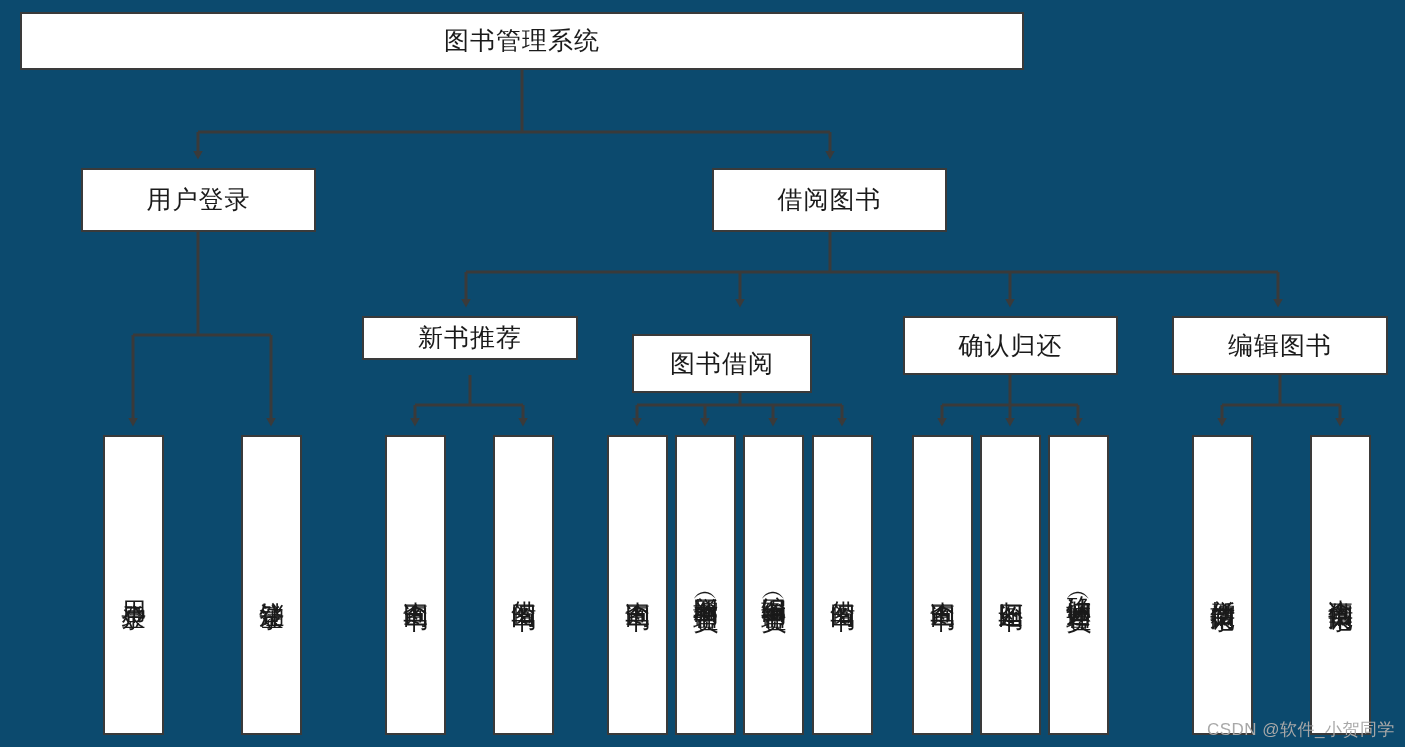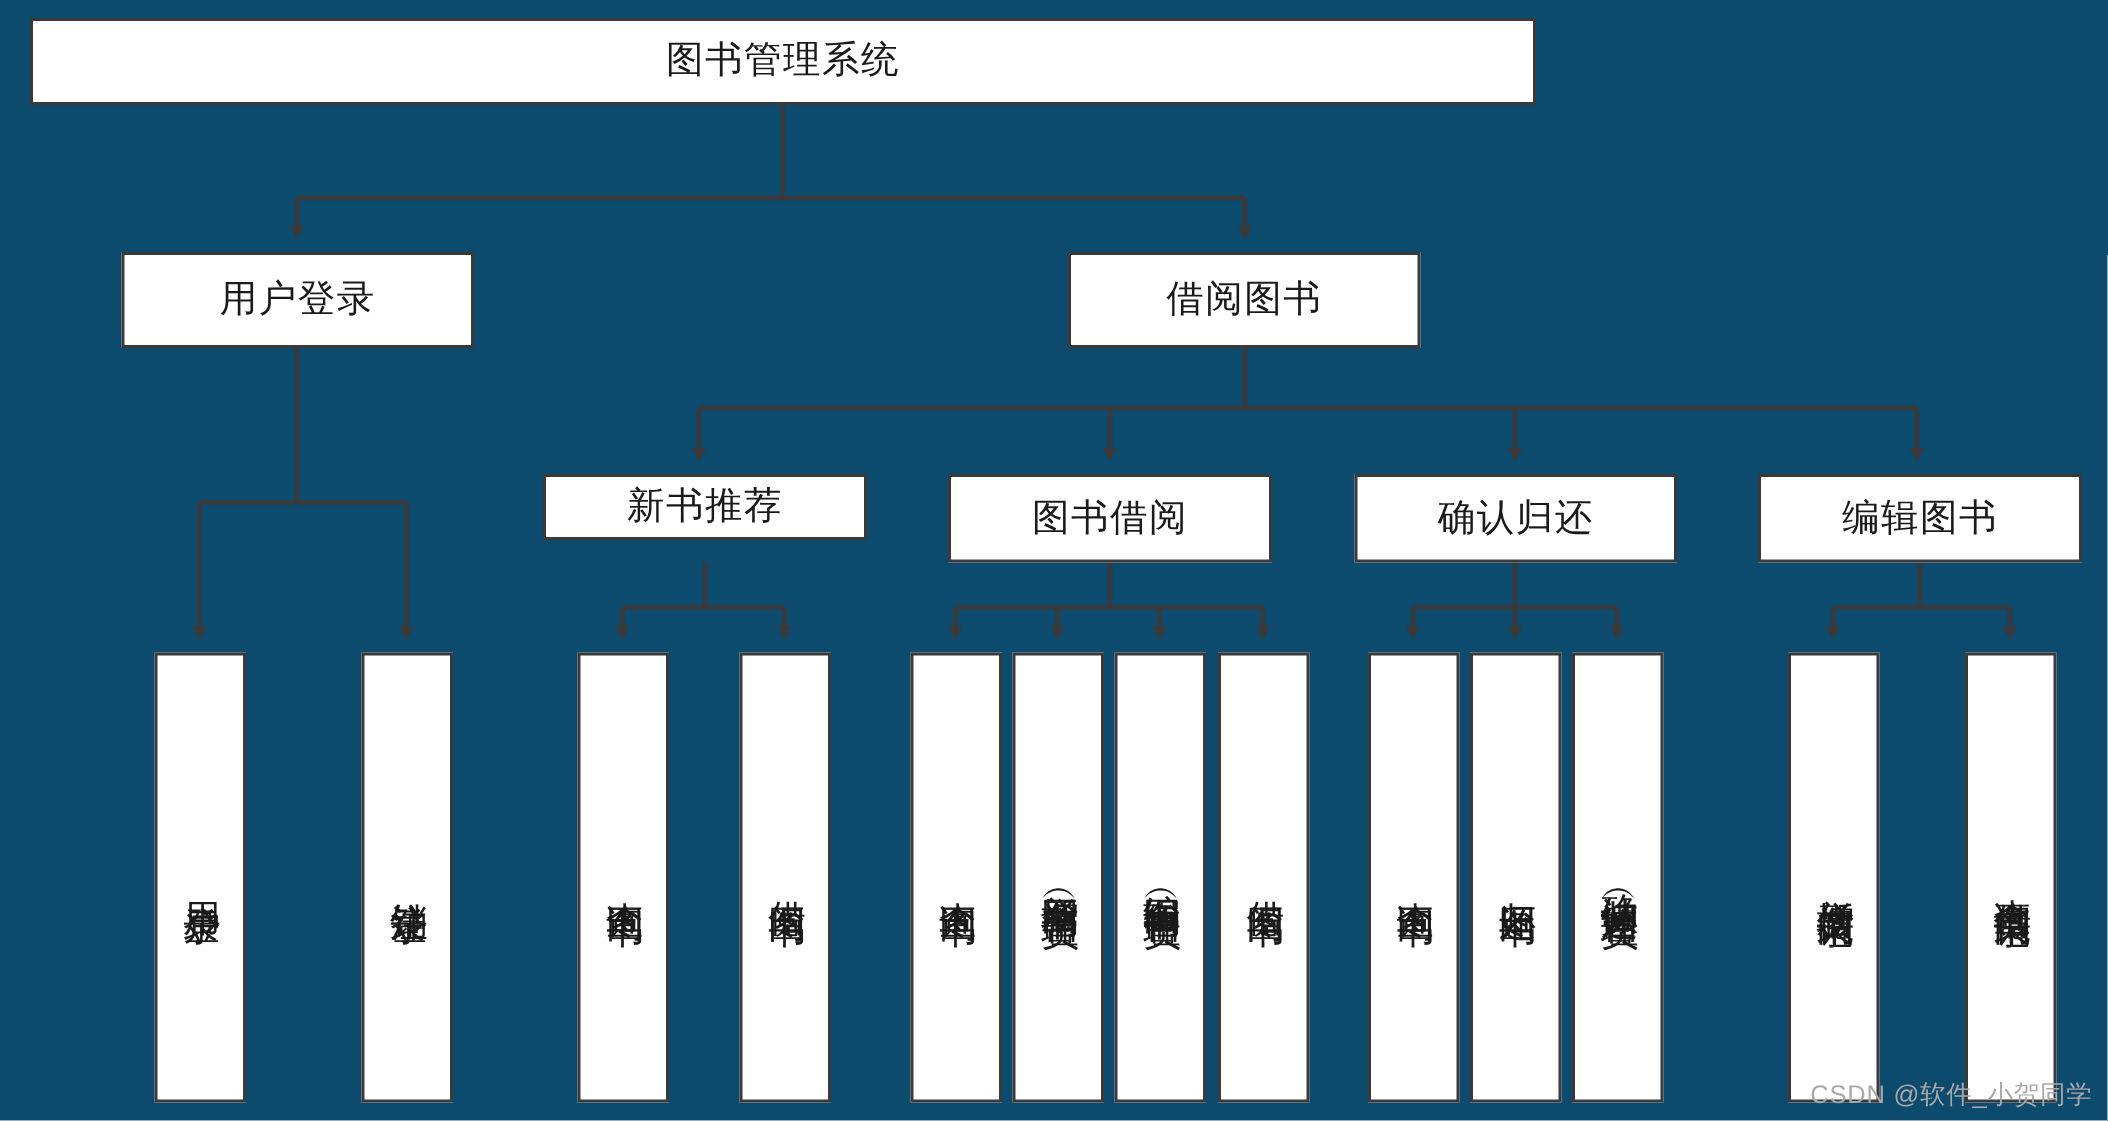--- a/index.html
+++ b/index.html
@@ -79,21 +79,21 @@
   <div class="node h" style="left:81px;top:168px;width:235px;height:64px;">
     <span>用户登录</span>
   </div>
   <div class="node h" style="left:712px;top:168px;width:235px;height:64px;">
     <span>借阅图书</span>
   </div>
 
   <div class="node h" style="left:362px;top:316px;width:216px;height:44px;">
     <span>新书推荐</span>
   </div>
-  <div class="node h" style="left:632px;top:316px;width:216px;height:59px;text-align:center;">
+  <div class="node h" style="left:632px;top:334px;width:180px;height:59px;text-align:center;">
     <span>图书借阅</span>
   </div>
   <div class="node h" style="left:903px;top:316px;width:215px;height:59px;">
     <span>确认归还</span>
   </div>
   <div class="node h" style="left:1172px;top:316px;width:216px;height:59px;">
     <span>编辑图书</span>
   </div>
 
   <div class="node v" style="left:103px;top:435px;width:61px;height:300px;">

